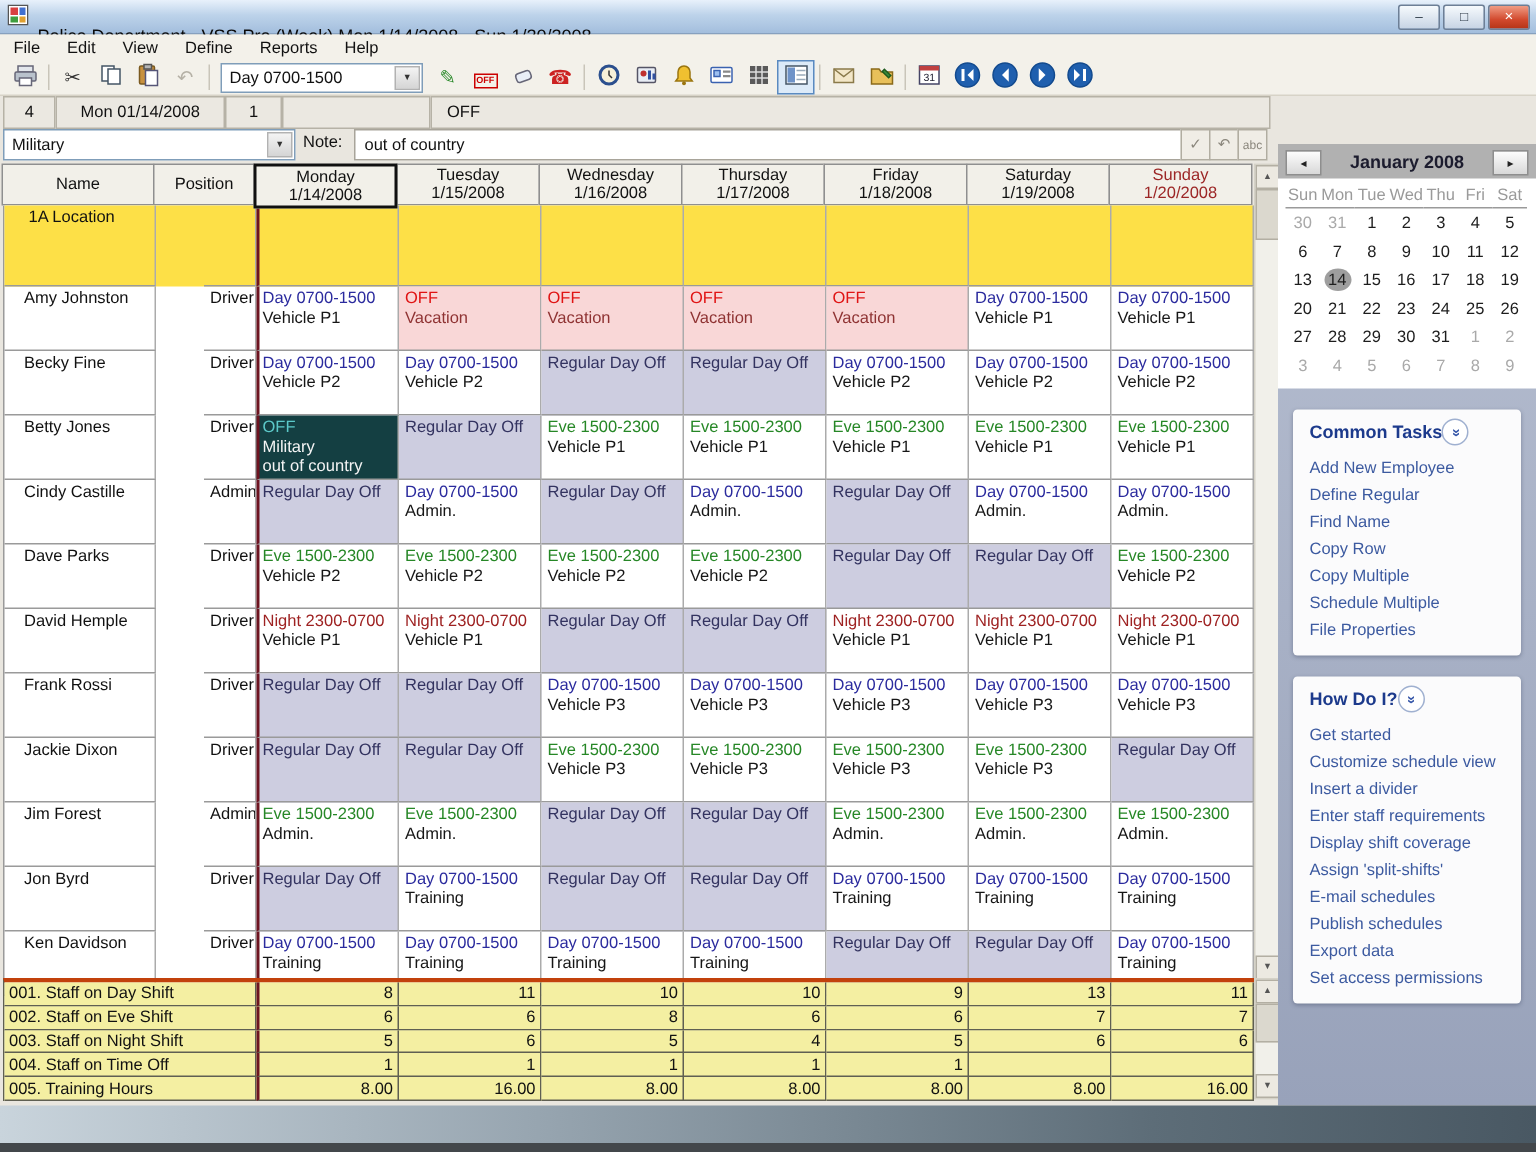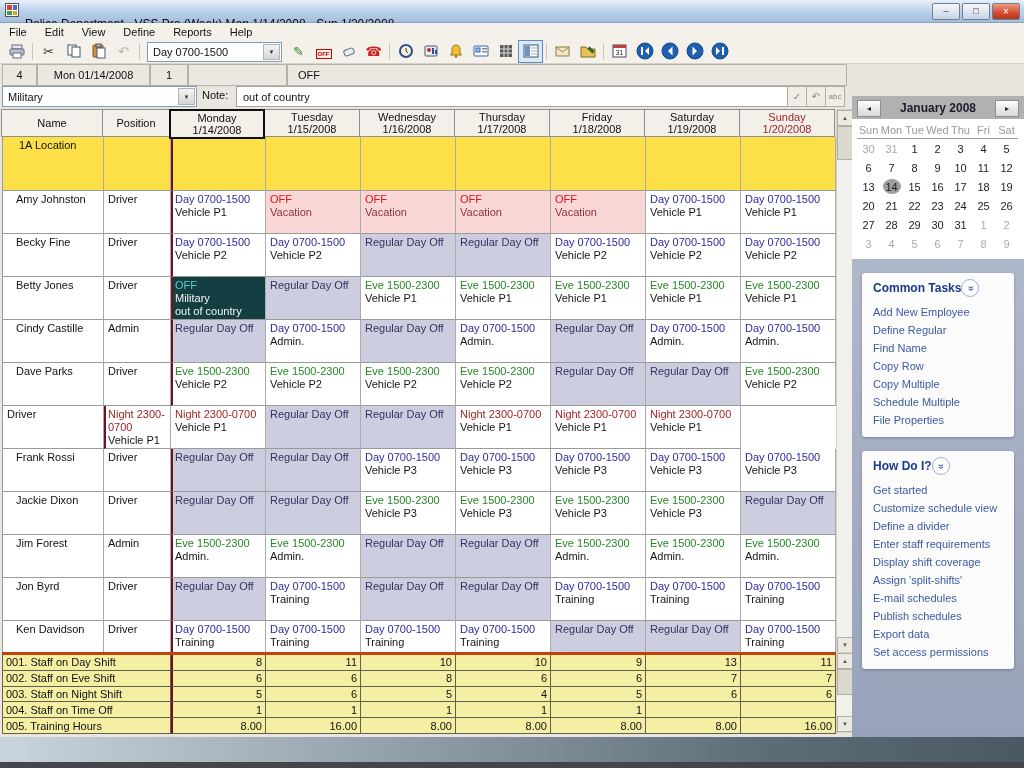--- a/index.html
+++ b/index.html
@@ -49,21 +49,21 @@
   .hcell{height:26px;background:#f2f0e9;border:1px solid #8f8f8f;margin-left:-1px;
     display:flex;flex-direction:column;align-items:center;justify-content:center;line-height:12px;}
   .hcell.hd-current{border:2px solid #101010;z-index:2;}
   .hcell.hd-sunday{color:#9c2626;}
   #sched-body{position:absolute;top:137px;left:2px;width:833px;background:#fff;border-left:1px solid #9a9a9a;}
   .srow{height:43px;}
   .srow.divider{height:54px;background:#fde047;}
   .cell{border-right:1px solid #ababab;border-bottom:1px solid #9a9a9a;
     padding:2px 2px 0 4px;line-height:13px;overflow:hidden;}
   .ncell{position:relative;padding-left:13px;}
-  .pcell{padding-left:4px;}
+  .pcell{padding-left:4px;margin-left:32px;}
   .col-mon{border-left:2px solid #6d1420;padding-left:2px;}
   .c-day  .l1{color:#2b2b9e;}
   .c-eve  .l1{color:#268726;}
   .c-night .l1{color:#9e2222;}
   .c-off{background:#f9d7d7;} .c-off .l1{color:#e01414;} .c-off .l2{color:#8f3333;}
   .c-rdo{background:#cdcde0;} .c-rdo .l1{color:#333360;}
   .c-selected{background:#143f42;} .c-selected .l1{color:#5cc9c9;}
   .c-selected .l2,.c-selected .l3{color:#f4f4f4;}
   .l2,.l3{color:#161616;}
   .divider .ncell{padding-left:16px;}
@@ -496,20 +496,21 @@
         </div>
         <div class="cell c-rdo">
           <div class="l1">Regular Day Off</div>
         </div>
         <div class="cell c-eve">
           <div class="l1">Eve 1500-2300</div>
           <div class="l2">Vehicle P2</div>
         </div>
       </div>
       <div class="gridrow srow">
+        <div class="cell ncell">David Hemple</div>
         <div class="cell pcell">Driver</div>
         <div class="cell c-night col-mon">
           <div class="l1">Night 2300-0700</div>
           <div class="l2">Vehicle P1</div>
         </div>
         <div class="cell c-night">
           <div class="l1">Night 2300-0700</div>
           <div class="l2">Vehicle P1</div>
         </div>
         <div class="cell c-rdo">
@@ -909,21 +910,21 @@
     <div class="panel">
       <div class="panel-head">
         <span>How Do I?</span>
         <div class="chev-btn">
             <span>«</span>
           </div>
       </div>
       <div class="panel-items">
           <div class="panel-item">Get started</div>
           <div class="panel-item">Customize schedule view</div>
-          <div class="panel-item">Define a divider</div>
+          <div class="panel-item">Insert a divider</div>
           <div class="panel-item">Enter staff requirements</div>
           <div class="panel-item">Display shift coverage</div>
           <div class="panel-item">Assign 'split-shifts'</div>
           <div class="panel-item">E-mail schedules</div>
           <div class="panel-item">Publish schedules</div>
           <div class="panel-item">Export data</div>
           <div class="panel-item">Set access permissions</div>
         </div>
     </div>
   </div>

